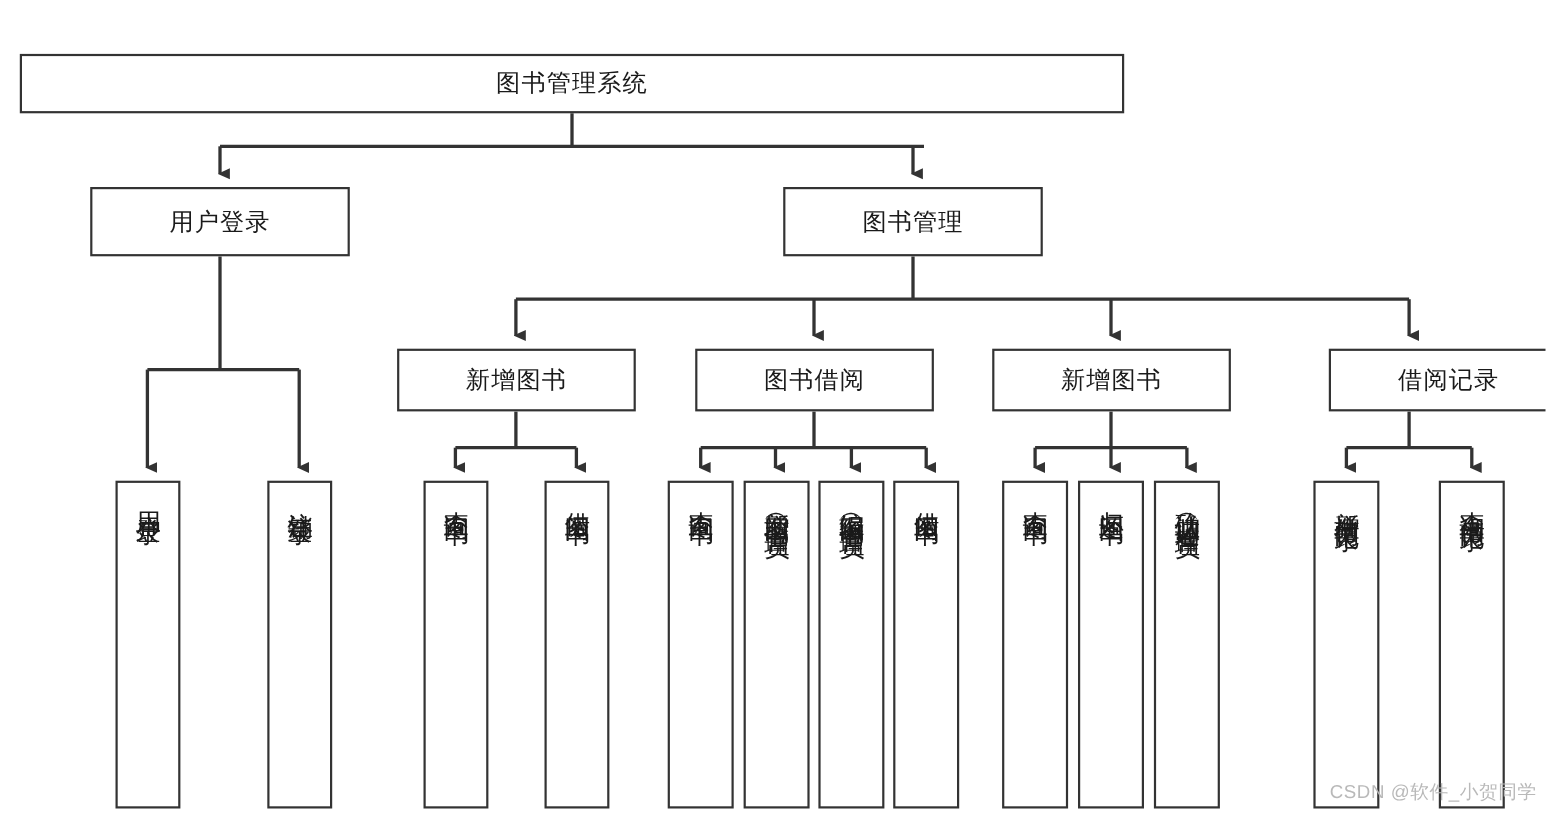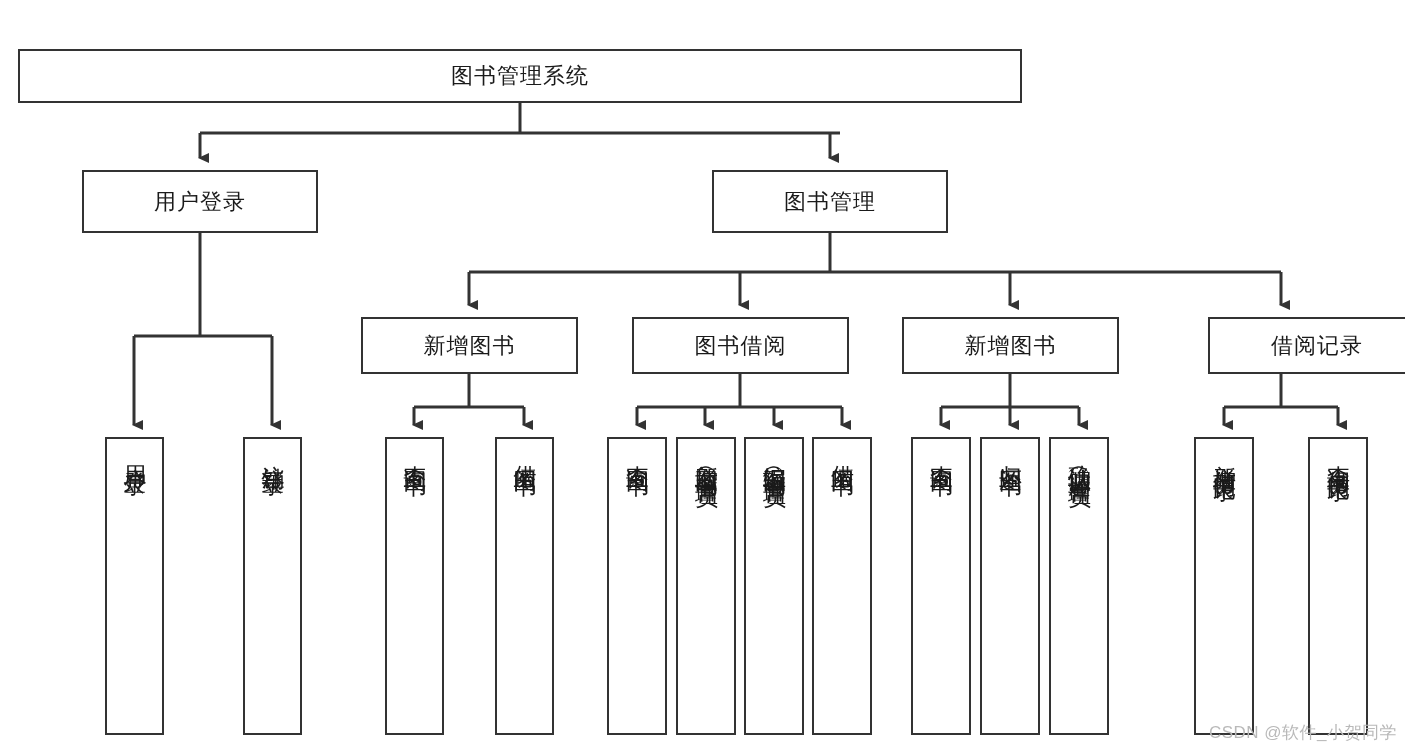--- a/index.html
+++ b/index.html
@@ -51,21 +51,21 @@
     text-orientation: upright;
     font-size: 23px;
     line-height: 1.12;
     letter-spacing: 3px;
     white-space: nowrap;
     text-align: left;
   }
   .watermark {
     position: absolute;
     right: 8px;
-    bottom: 3px;
+    bottom: 16px;
     font-size: 17px;
     color: #b9b9b9;
     letter-spacing: 0.5px;
     white-space: nowrap;
   }
 </style>
 </head>
 <body>
 
 <div id="diagram-root">

